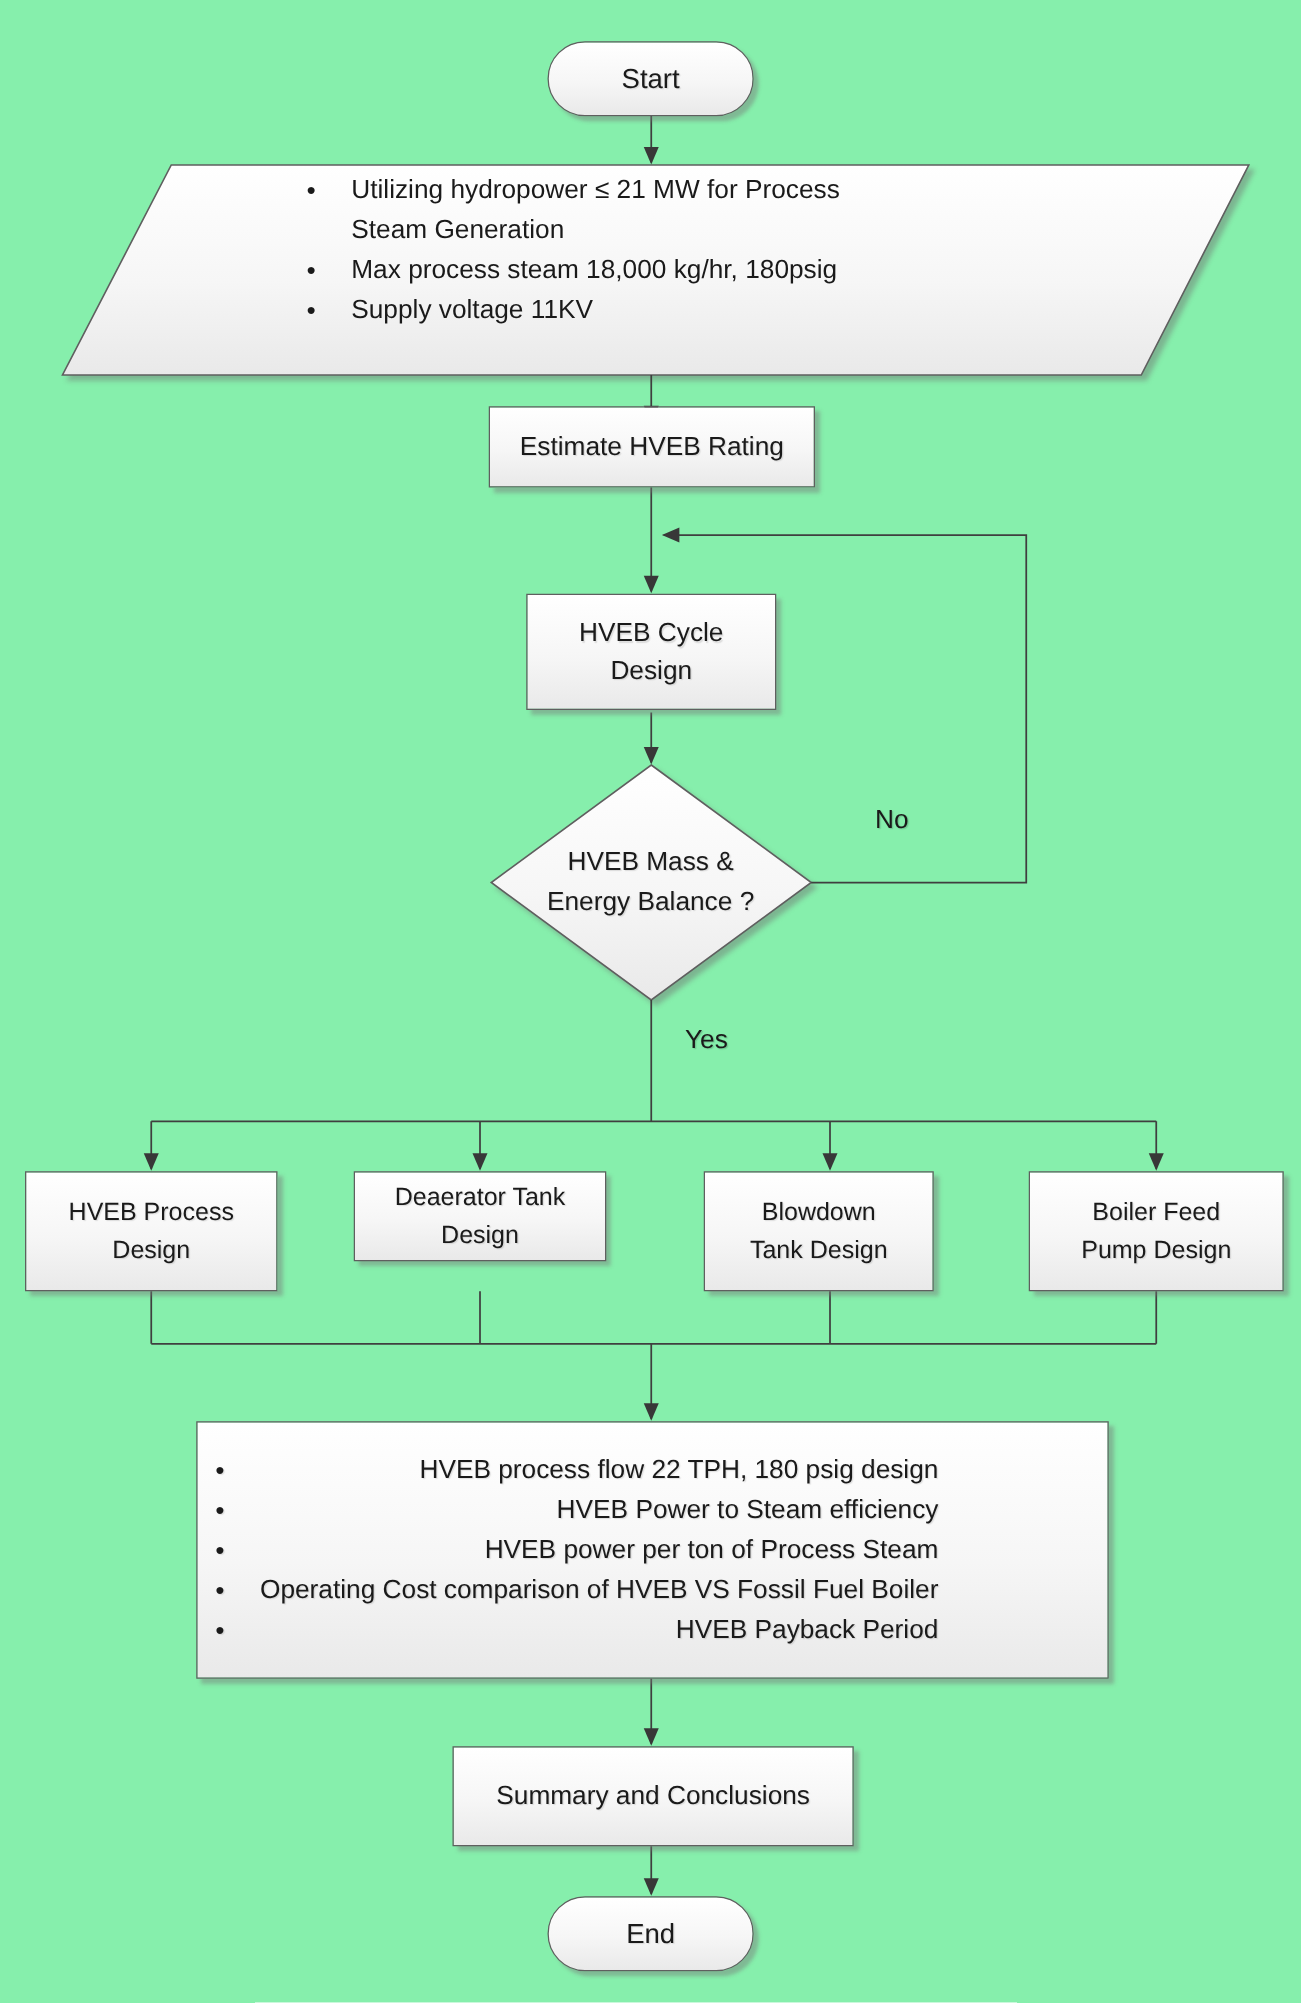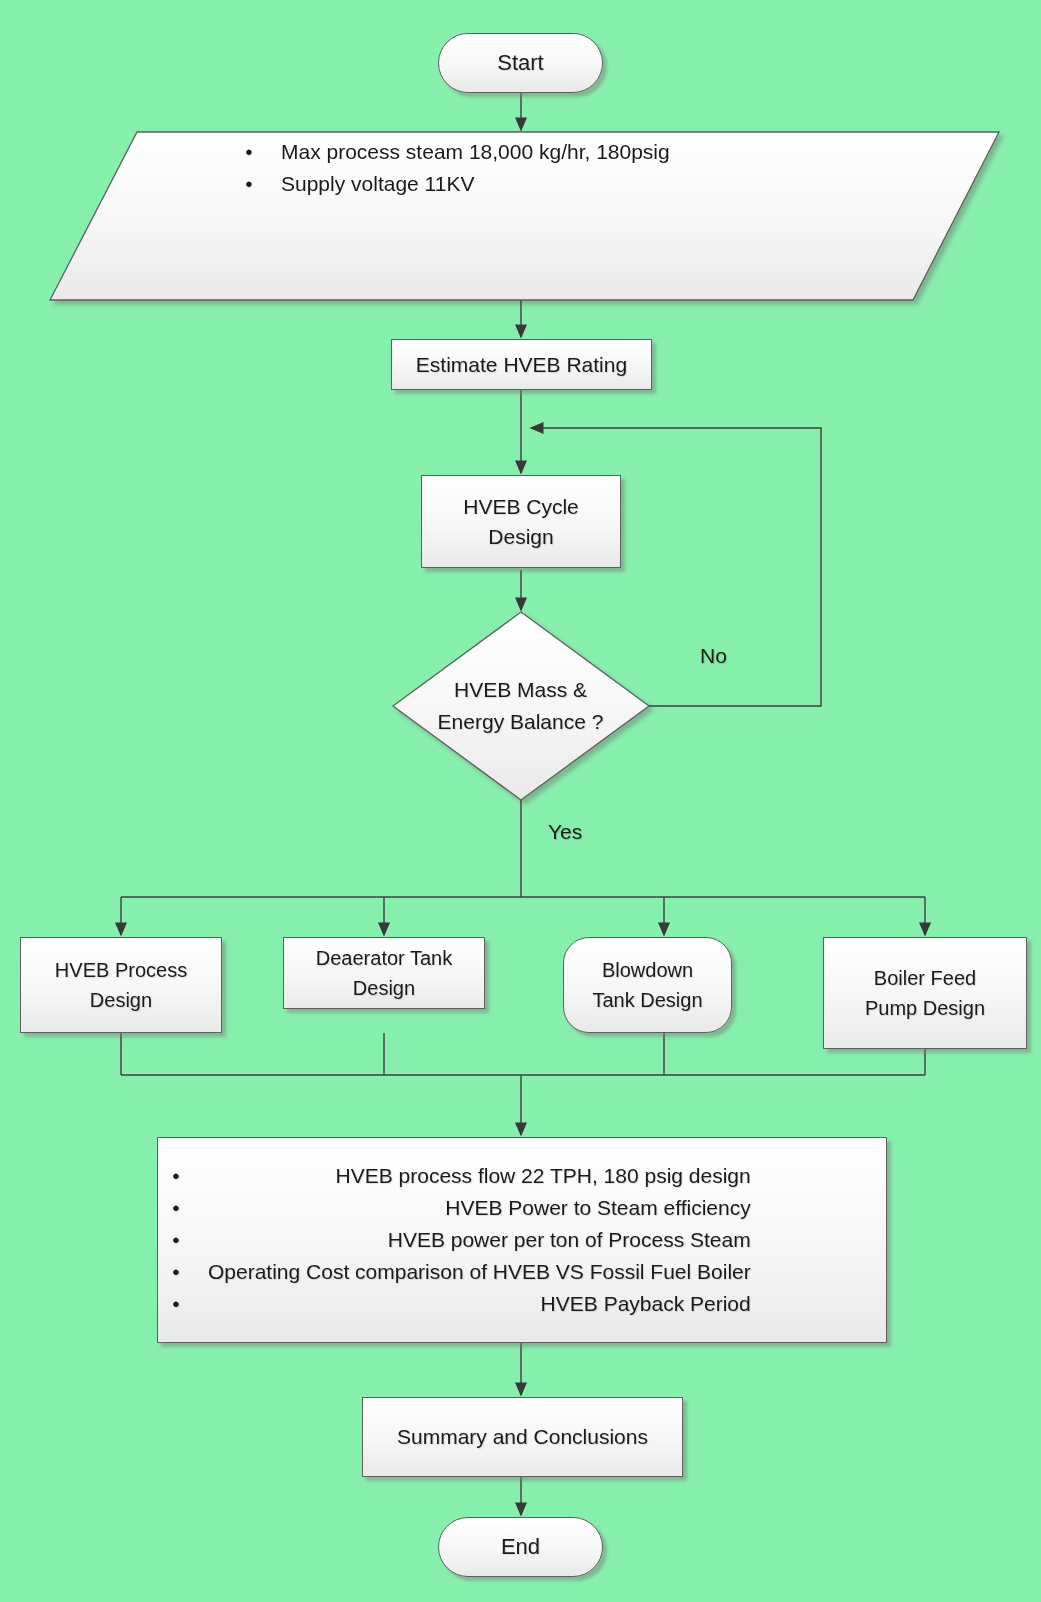--- a/index.html
+++ b/index.html
@@ -136,48 +136,49 @@
 
     <path class="wire" d="M521 1477 V1515" marker-end="url(#arrow)"></path>
   </svg>
 
   <div class="node terminator" style="left:438px; top:33px; width:165px; height:60px;">
     <span>Start</span>
   </div>
 
   <div class="overlay" style="left:243px; top:136px; width:480px;">
     <ul class="bullets" style="max-width:480px;">
+      <li style="max-width:425px;">Utilizing hydropower ≤ 21 MW for Process Steam Generation</li>
       <li style="max-width:425px;">Max process steam 18,000 kg/hr, 180psig</li>
       <li style="max-width:425px;">Supply voltage 11KV</li>
     </ul>
   </div>
 
-  <div class="node" style="left:391px; top:339px; width:261px; height:51px;">
+  <div class="node" style="left:391px; top:325px; width:261px; height:65px;">
     <span>Estimate HVEB Rating</span>
   </div>
 
   <div class="node" style="left:421px; top:475px; width:200px; height:93px; padding:0 30px;">
     <span>HVEB Cycle Design</span>
   </div>
 
   <div class="decision-label" style="left:428px; top:674px; width:185px;">HVEB Mass &amp; Energy Balance ?</div>
 
   <div class="edge-label" style="left:700px; top:644px;">No</div>
   <div class="edge-label" style="left:548px; top:820px;">Yes</div>
 
   <div class="node branch-box" style="left:20px; top:937px; width:202px; height:96px;">
     <span>HVEB Process Design</span>
   </div>
   <div class="node branch-box" style="left:283px; top:937px; width:202px; height:72px;">
     <span>Deaerator Tank Design</span>
   </div>
-  <div class="node branch-box" style="left:563px; top:937px; width:169px; height:96px;border-radius:26px;">
+  <div class="node branch-box" style="left:563px; top:937px; width:184px; height:96px;">
     <span>Blowdown Tank Design</span>
   </div>
-  <div class="node branch-box" style="left:823px; top:937px; width:204px; height:112px;">
+  <div class="node branch-box" style="left:823px; top:937px; width:204px; height:96px;">
     <span>Boiler Feed Pump Design</span>
   </div>
 
   <div class="node" style="left:157px; top:1137px; width:730px; height:206px; justify-content:flex-start; align-items:flex-start;">
     <ul class="bullets" style="margin:22px 0 0 12px; text-align:right;">
       <li>HVEB process flow 22 TPH, 180 psig design</li>
       <li>HVEB Power to Steam efficiency</li>
       <li>HVEB power per ton of Process Steam</li>
       <li>Operating Cost comparison of HVEB VS Fossil Fuel Boiler</li>
       <li>HVEB Payback Period</li>

